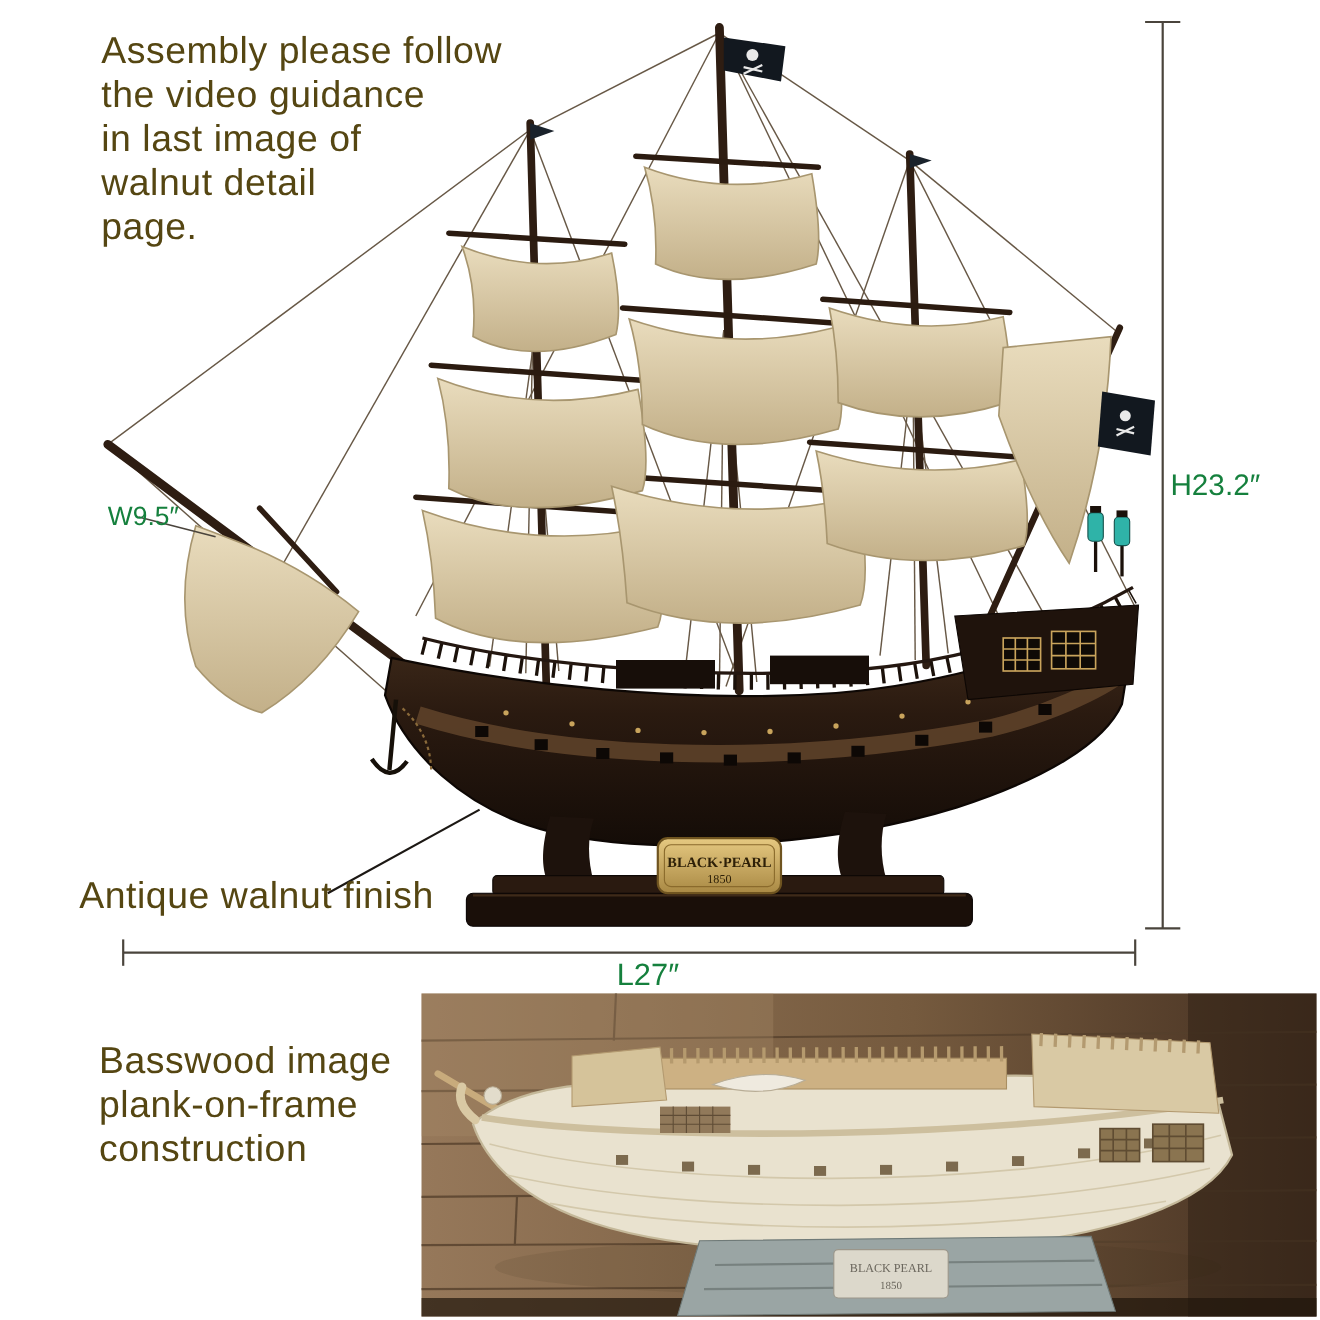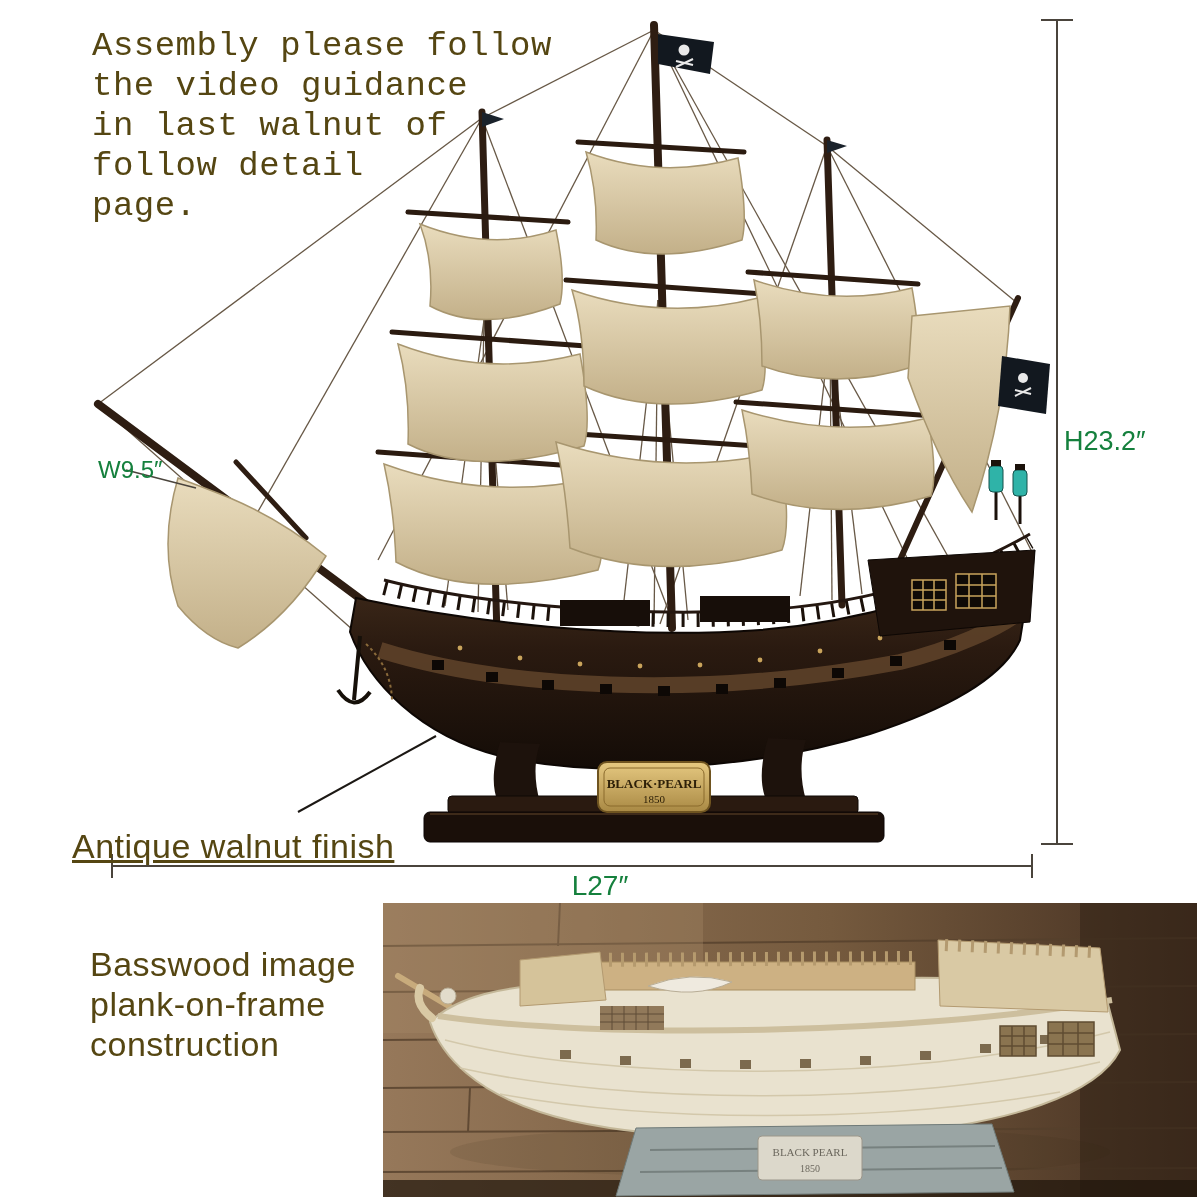--- a/index.html
+++ b/index.html
@@ -5,29 +5,29 @@
   html,body{margin:0;padding:0;background:#ffffff;}
   .canvas{
     position:relative;width:1200px;height:1200px;background:#ffffff;overflow:hidden;
     font-family:"Liberation Sans", sans-serif;
   }
   .canvas svg{position:absolute;left:0;top:0;}
   .annotation{
     position:absolute;color:#554612;font-size:34px;line-height:40px;font-weight:500;
     letter-spacing:0.5px;
   }
-  .assembly-note{left:92px;top:26px;font-family:Liberation Mono, monospace;}
+  .assembly-note{left:92px;top:26px;}
   .construction-label{left:90px;top:944px;}
-  .finish-label{left:72px;top:826px;text-decoration:underline;}
+  .finish-label{left:72px;top:794px;}
   .dim-label{
     position:absolute;color:#15803d;font-weight:500;
   }
   .label-w{left:58px;top:456px;font-size:24px;margin-left:40px;}
   .label-h{left:1064px;top:426px;font-size:27px;}
-  .label-l{left:530px;top:870px;width:140px;text-align:center;font-size:28px;}
+  .label-l{left:519px;top:870px;width:140px;text-align:center;font-size:28px;}
 </style>
 </head>
 <body>
 
 <div class="canvas">
 
   <svg viewBox="0 0 1200 1200" width="1200" height="1200">
     <defs>
       <linearGradient id="sailG" x1="0" y1="0" x2="0" y2="1">
         <stop offset="0" stop-color="#e9dcbd"></stop>
@@ -309,22 +309,22 @@
           <text x="810" y="1156" text-anchor="middle" font-size="11" fill="#6b675d" font-family="Liberation Serif, serif">BLACK PEARL</text>
           <text x="810" y="1172" text-anchor="middle" font-size="10" fill="#6b675d" font-family="Liberation Serif, serif">1850</text>
         </g>
       </g>
     </g>
   </svg>
 
   <div class="annotation assembly-note">
     <div>Assembly please follow</div>
     <div>the video guidance</div>
-    <div>in last walnut of</div>
-    <div>follow detail</div>
+    <div>in last image of</div>
+    <div>walnut detail</div>
     <div>page.</div>
   </div>
 
   <div class="dim-label label-w">W9.5″</div>
   <div class="dim-label label-h">H23.2″</div>
   <div class="dim-label label-l">L27″</div>
 
   <div class="annotation finish-label">Antique walnut finish</div>
 
   <div class="annotation construction-label">

